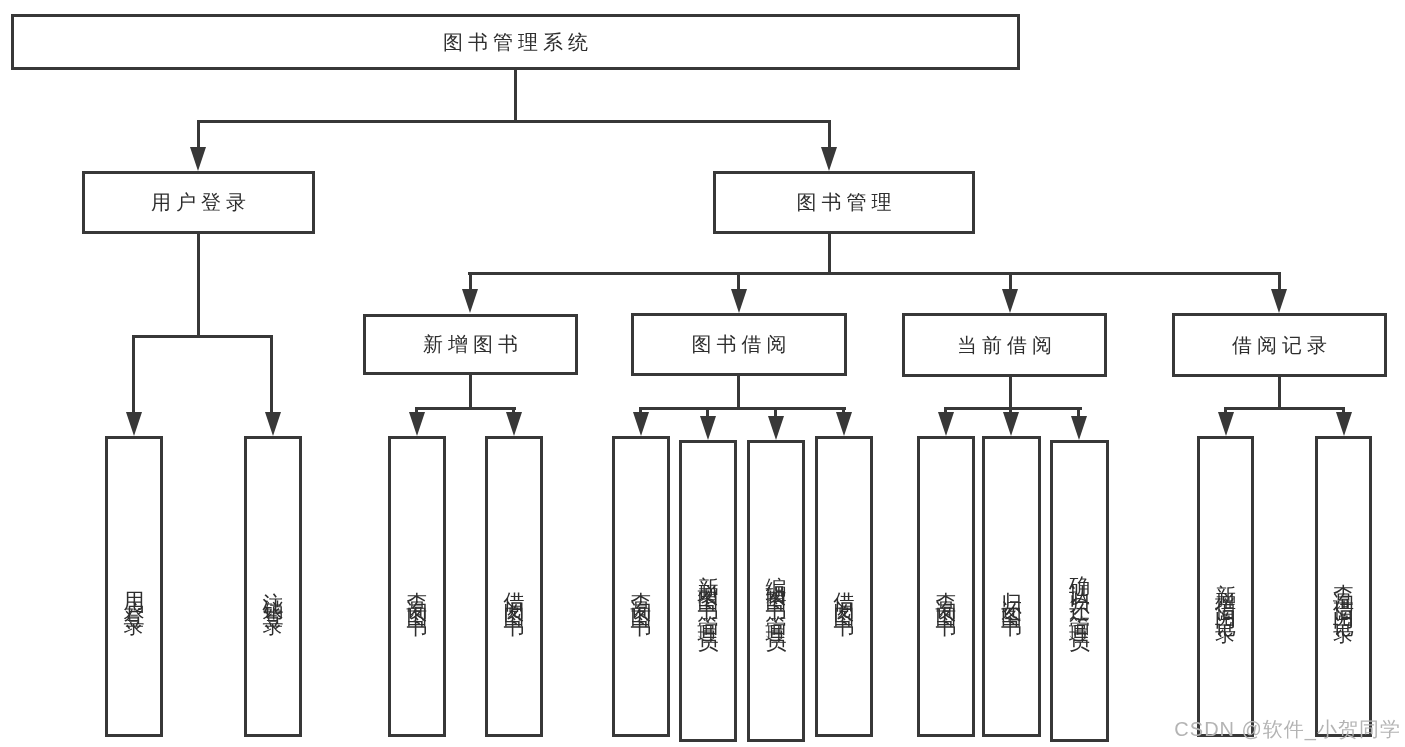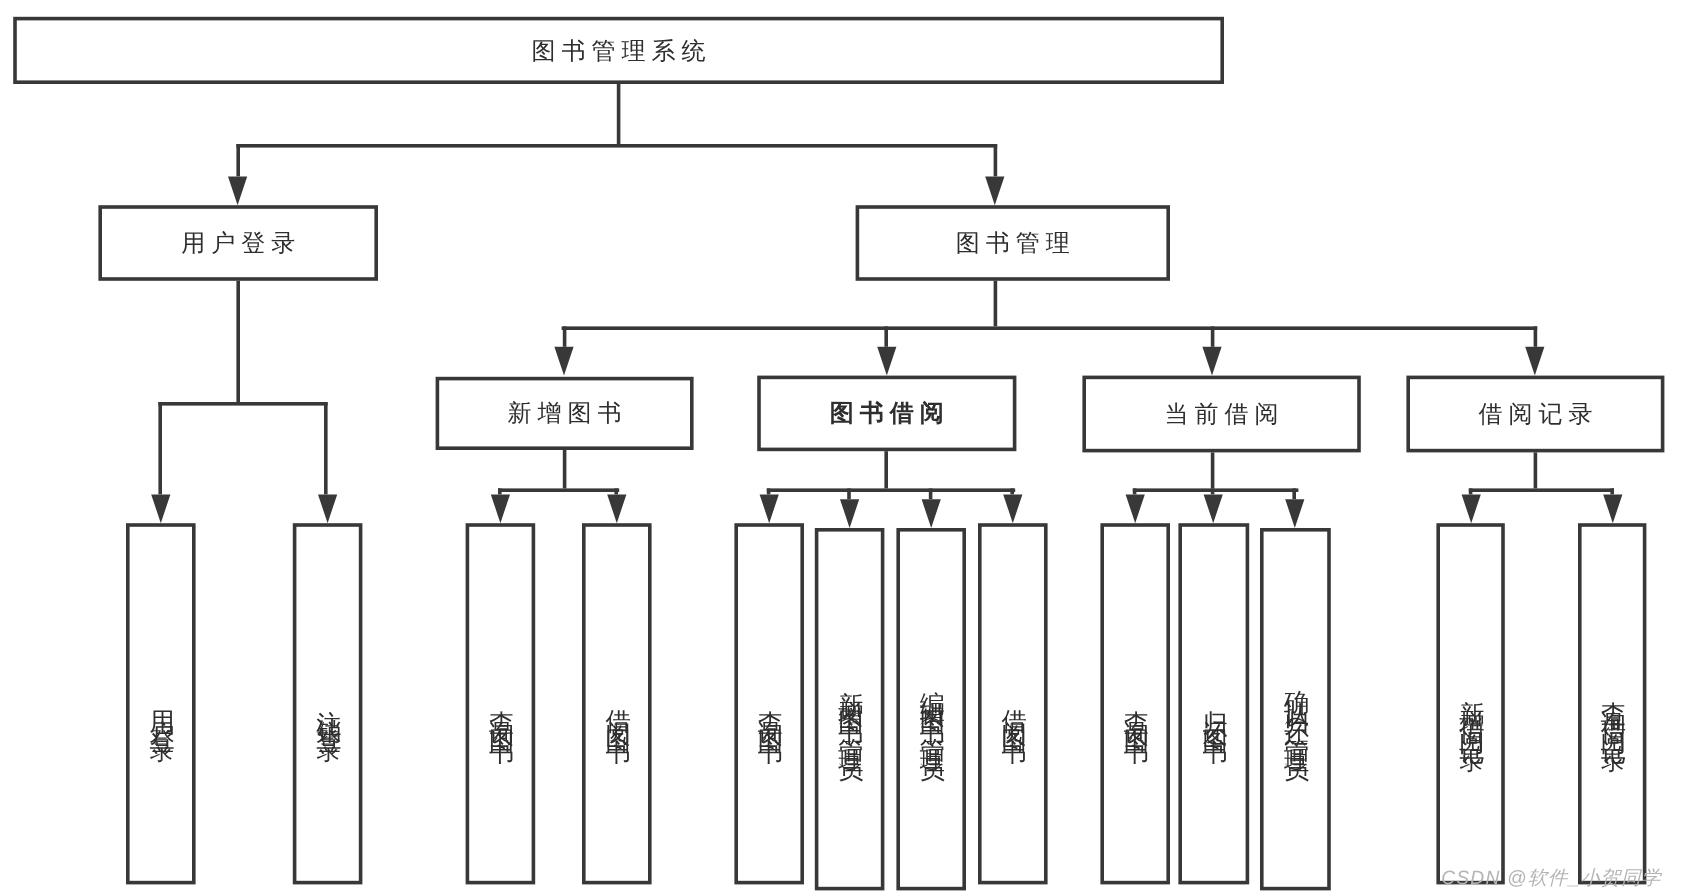--- a/index.html
+++ b/index.html
@@ -52,28 +52,27 @@
     position: absolute;
     width: 0;
     height: 0;
     border-left: 8px solid transparent;
     border-right: 8px solid transparent;
     border-top: 24px solid #383838;
   }
 
   .watermark {
     position: absolute;
-    right: 20px;
+    right: 4px;
     bottom: 4px;
-    font-size: 16px;
+    font-size: 20px;
     letter-spacing: 1px;
     color: #b4b4b4;
     z-index: 5;
     white-space: nowrap;
-    font-style: italic;
   }
 </style>
 </head>
 <body>
 
 <div class="canvas">
 
   <div class="node" style="left:11px; top:14px; width:1009px; height:56px;">图书管理系统</div>
 
   <div class="line" style="left:514px; top:69px; width:3px; height:51px;"></div>
@@ -98,22 +97,22 @@
   <div class="line" style="left:469px; top:272px; width:3px; height:17px;"></div>
   <div class="arrow" style="left:462px; top:289px;"></div>
   <div class="line" style="left:737px; top:272px; width:3px; height:17px;"></div>
   <div class="arrow" style="left:731px; top:289px;"></div>
   <div class="line" style="left:1009px; top:272px; width:3px; height:17px;"></div>
   <div class="arrow" style="left:1002px; top:289px;"></div>
   <div class="line" style="left:1278px; top:272px; width:3px; height:17px;"></div>
   <div class="arrow" style="left:1271px; top:289px;"></div>
 
   <div class="node" style="left:363px; top:314px; width:215px; height:61px;">新增图书</div>
-  <div class="node" style="left:631px; top:313px; width:216px; height:63px;font-weight:bold;">图书借阅</div>
-  <div class="node" style="left:902px; top:313px; width:232px; height:64px;">当前借阅</div>
+  <div class="node" style="left:631px; top:313px; width:216px; height:63px;">图书借阅</div>
+  <div class="node" style="left:902px; top:313px; width:205px; height:64px;">当前借阅</div>
   <div class="node" style="left:1172px; top:313px; width:215px; height:64px;">借阅记录</div>
 
   <div class="line" style="left:469px; top:375px; width:3px; height:32px;"></div>
   <div class="line" style="left:415px; top:407px; width:101px; height:3px;"></div>
   <div class="line" style="left:415px; top:407px; width:3px; height:5px;"></div>
   <div class="arrow" style="left:409px; top:412px;"></div>
   <div class="line" style="left:512px; top:407px; width:3px; height:5px;"></div>
   <div class="arrow" style="left:506px; top:412px;"></div>
 
   <div class="line" style="left:737px; top:376px; width:3px; height:31px;"></div>

